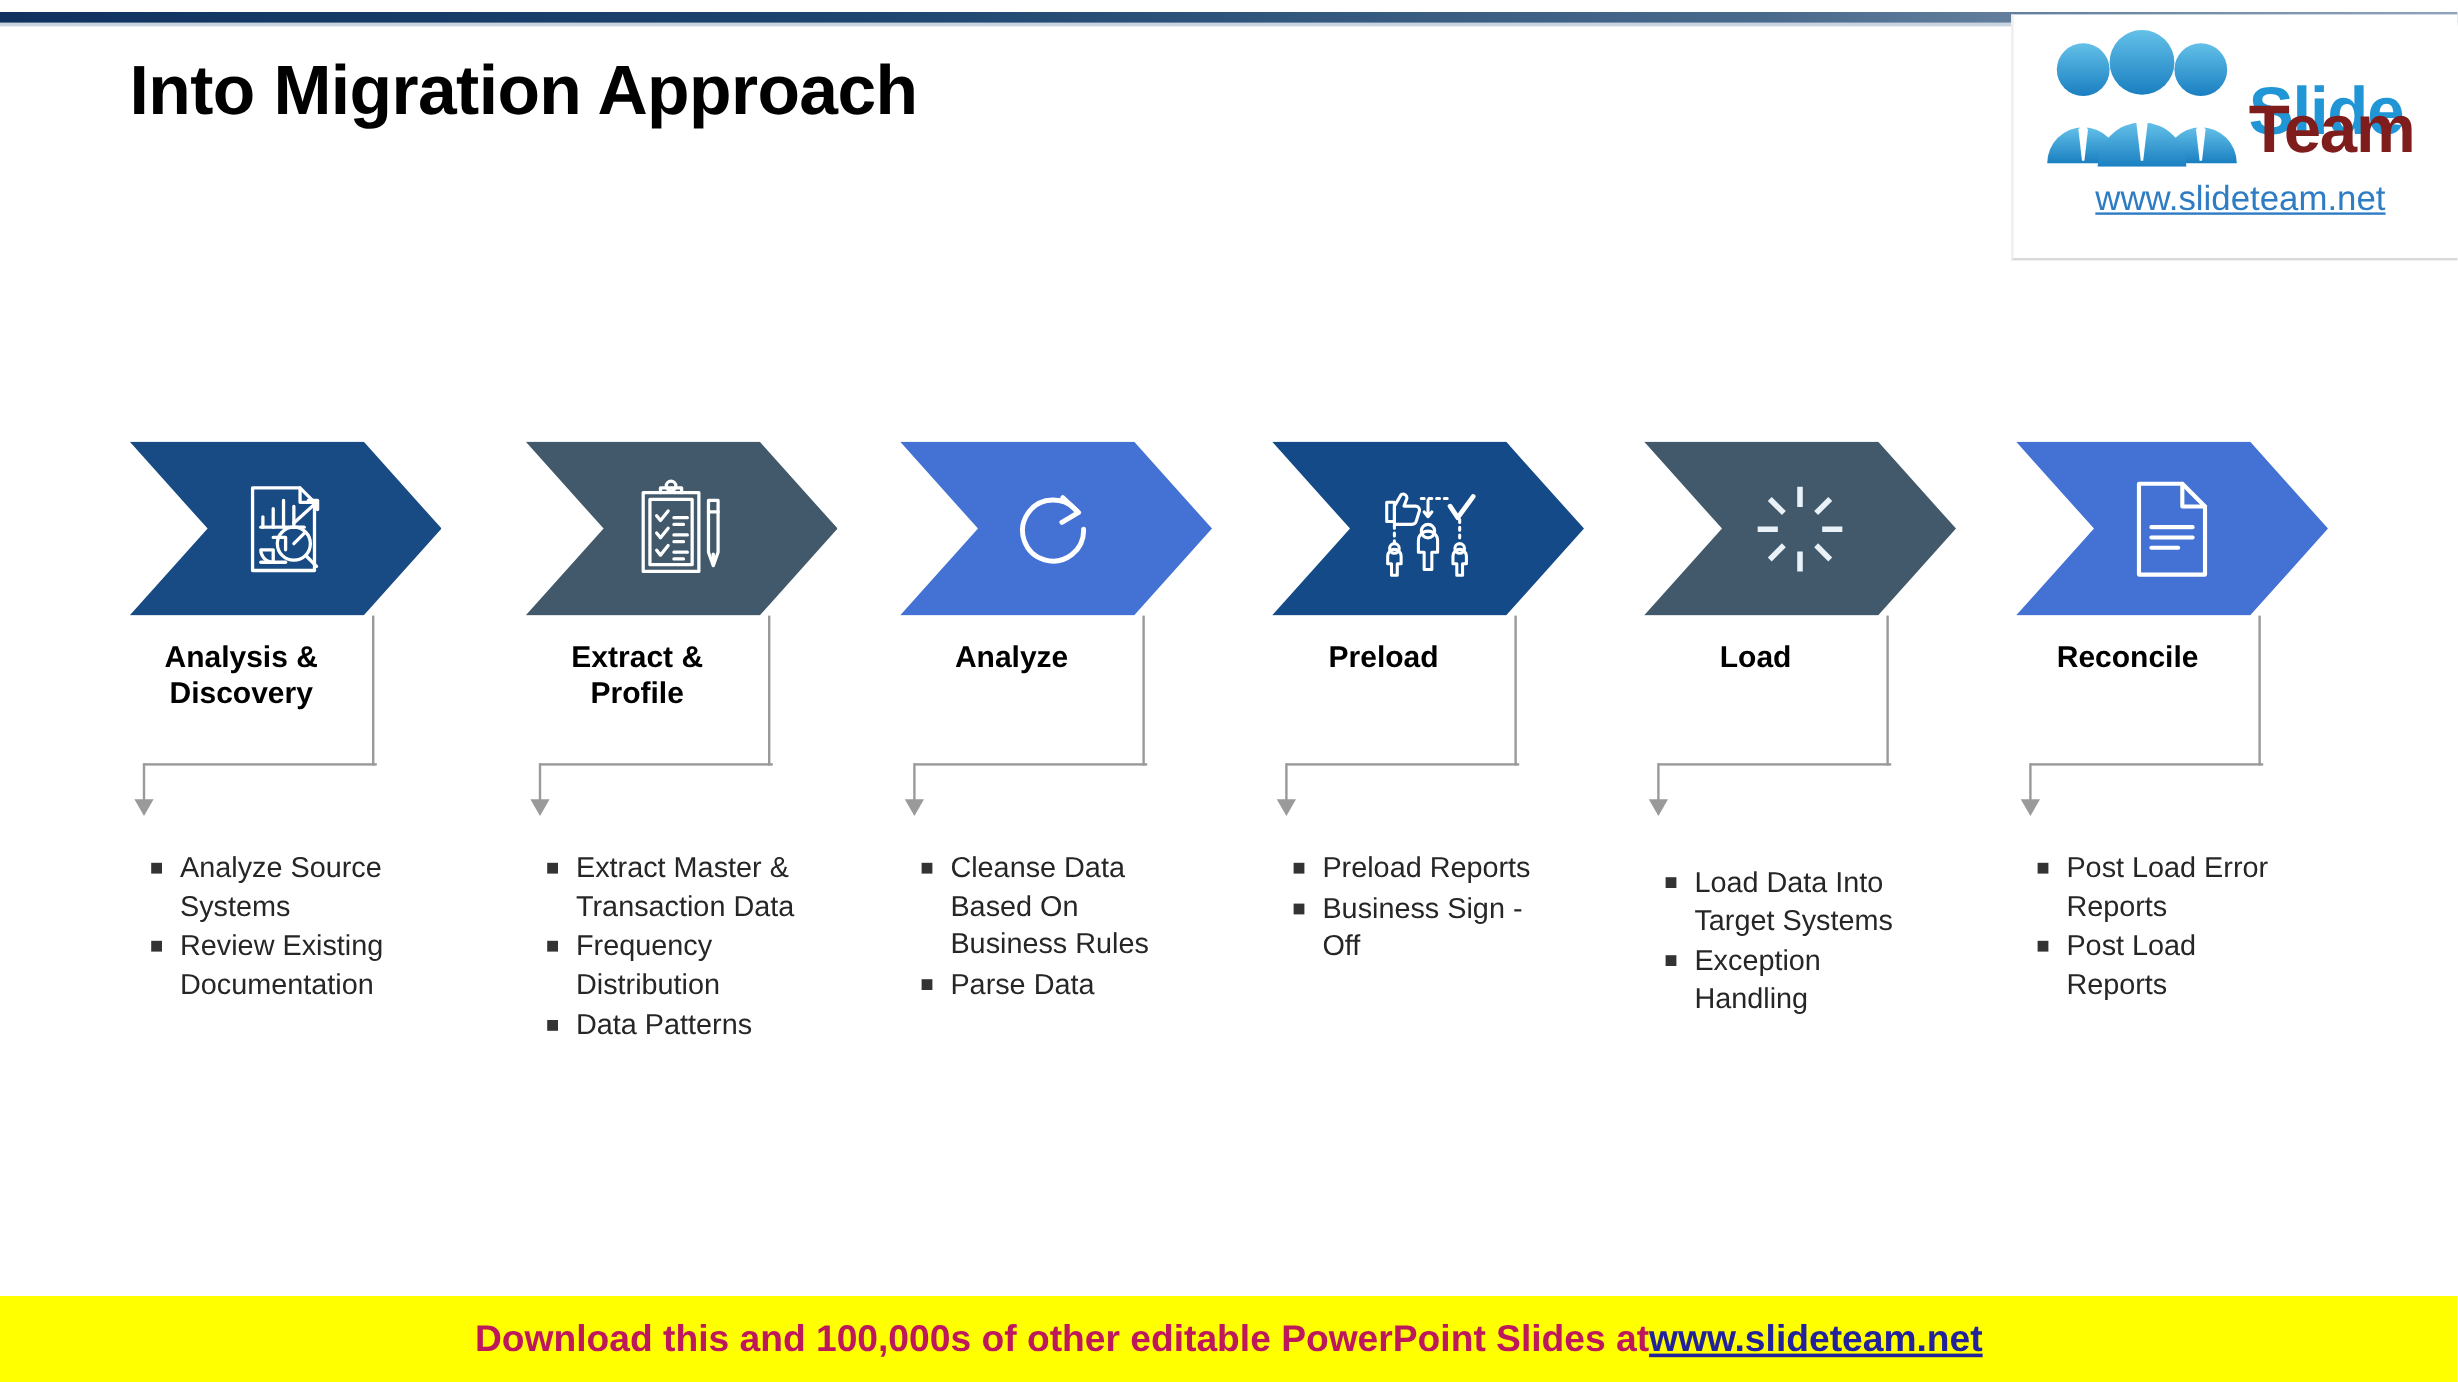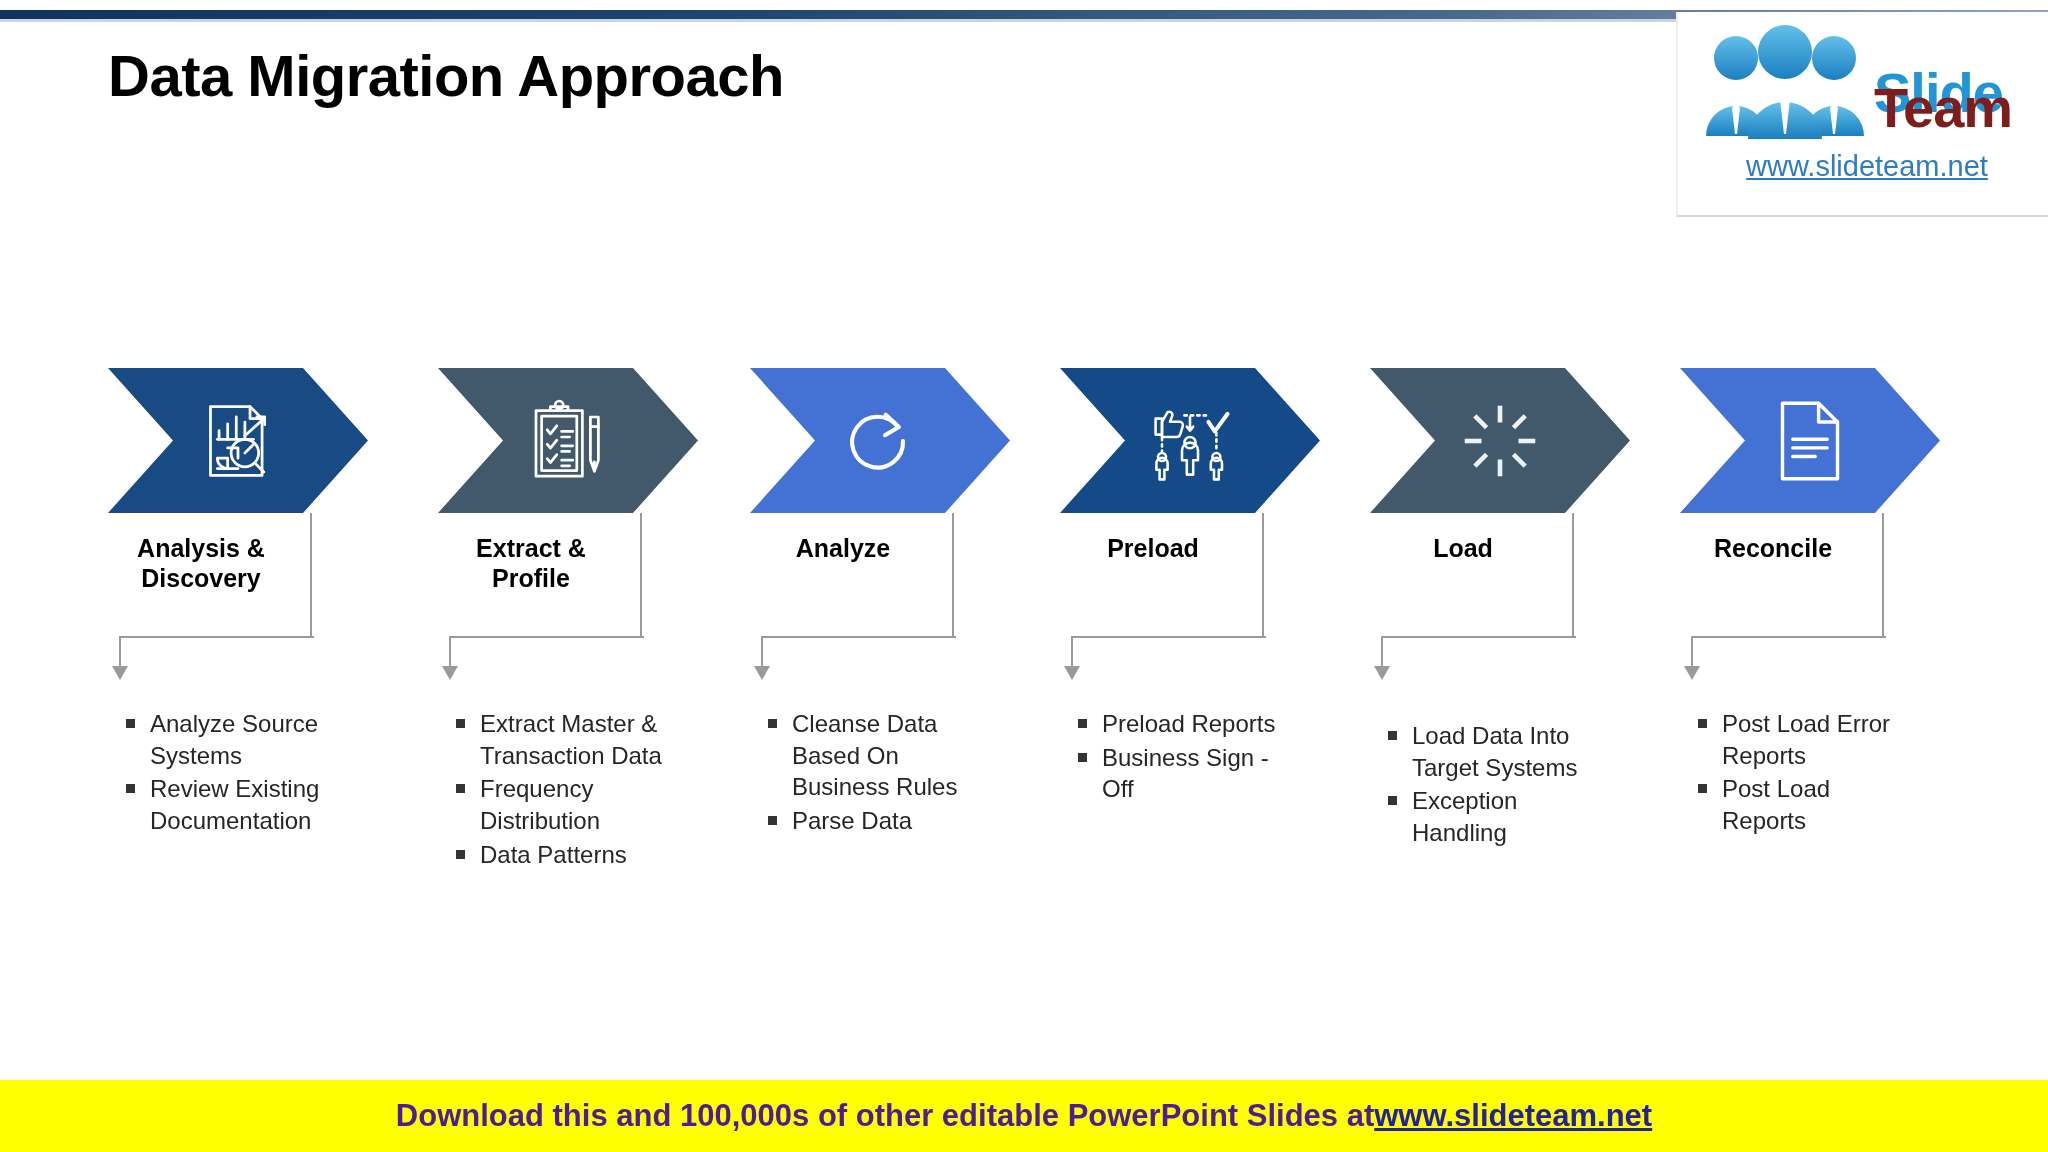--- a/index.html
+++ b/index.html
@@ -118,35 +118,35 @@
     width:9px; height:9px; background:#333333;
   }
 
   
   .footer {
     position:absolute; left:0; bottom:0; width:2048px; height:72px;
     background:#ffff00;
     display:flex; align-items:center; justify-content:center;
   }
   .footer-text {
-    font-size:31px; font-weight:bold; color:#4c1d95;
+    font-size:31px; font-weight:bold; color:#be185d;
     white-space:nowrap;
   }
   .footer-link {
     font-size:31px; font-weight:bold; color:#22229c;
     text-decoration:underline; white-space:nowrap;
   }
 </style>
 </head>
 <body>
 
 <div class="top-bar"></div>
 <div class="top-bar-hi"></div>
 
-<div class="page-title">Data Migration Approach</div>
+<div class="page-title">Into Migration Approach</div>
 
 <div class="logo-box">
   <svg class="logo-people" viewBox="0 0 170 115">
     <defs>
       <linearGradient id="pg" x1="0" y1="0" x2="0" y2="1">
         <stop offset="0%" stop-color="#63c0e8"></stop>
           <stop offset="100%" stop-color="#1a7fc1"></stop>
       </linearGradient>
     </defs>
     <circle cx="36" cy="34" r="22" fill="url(#pg)"></circle>

